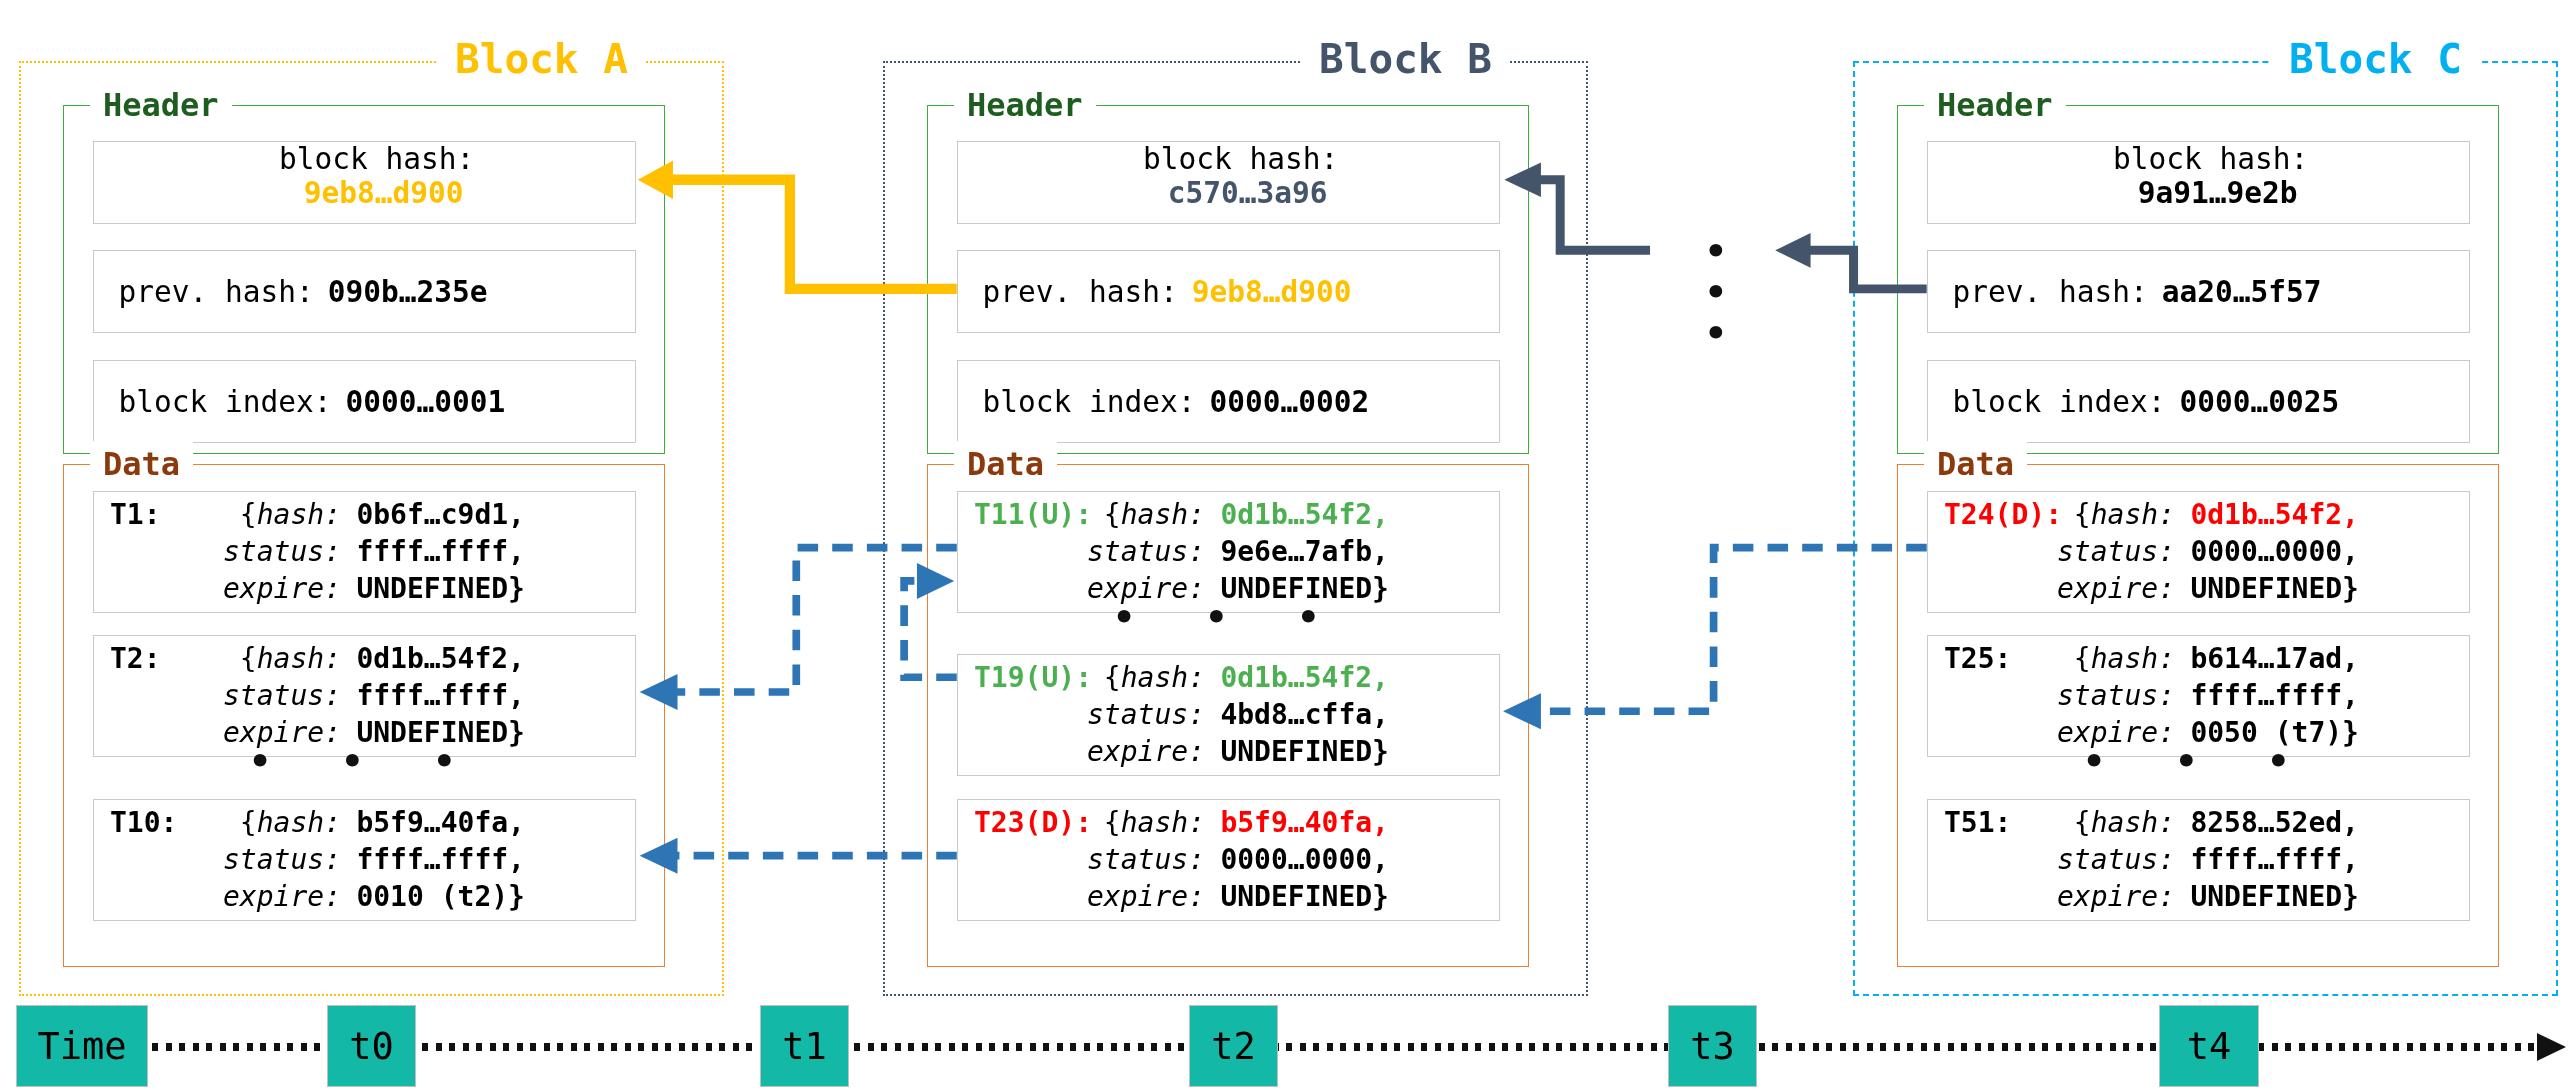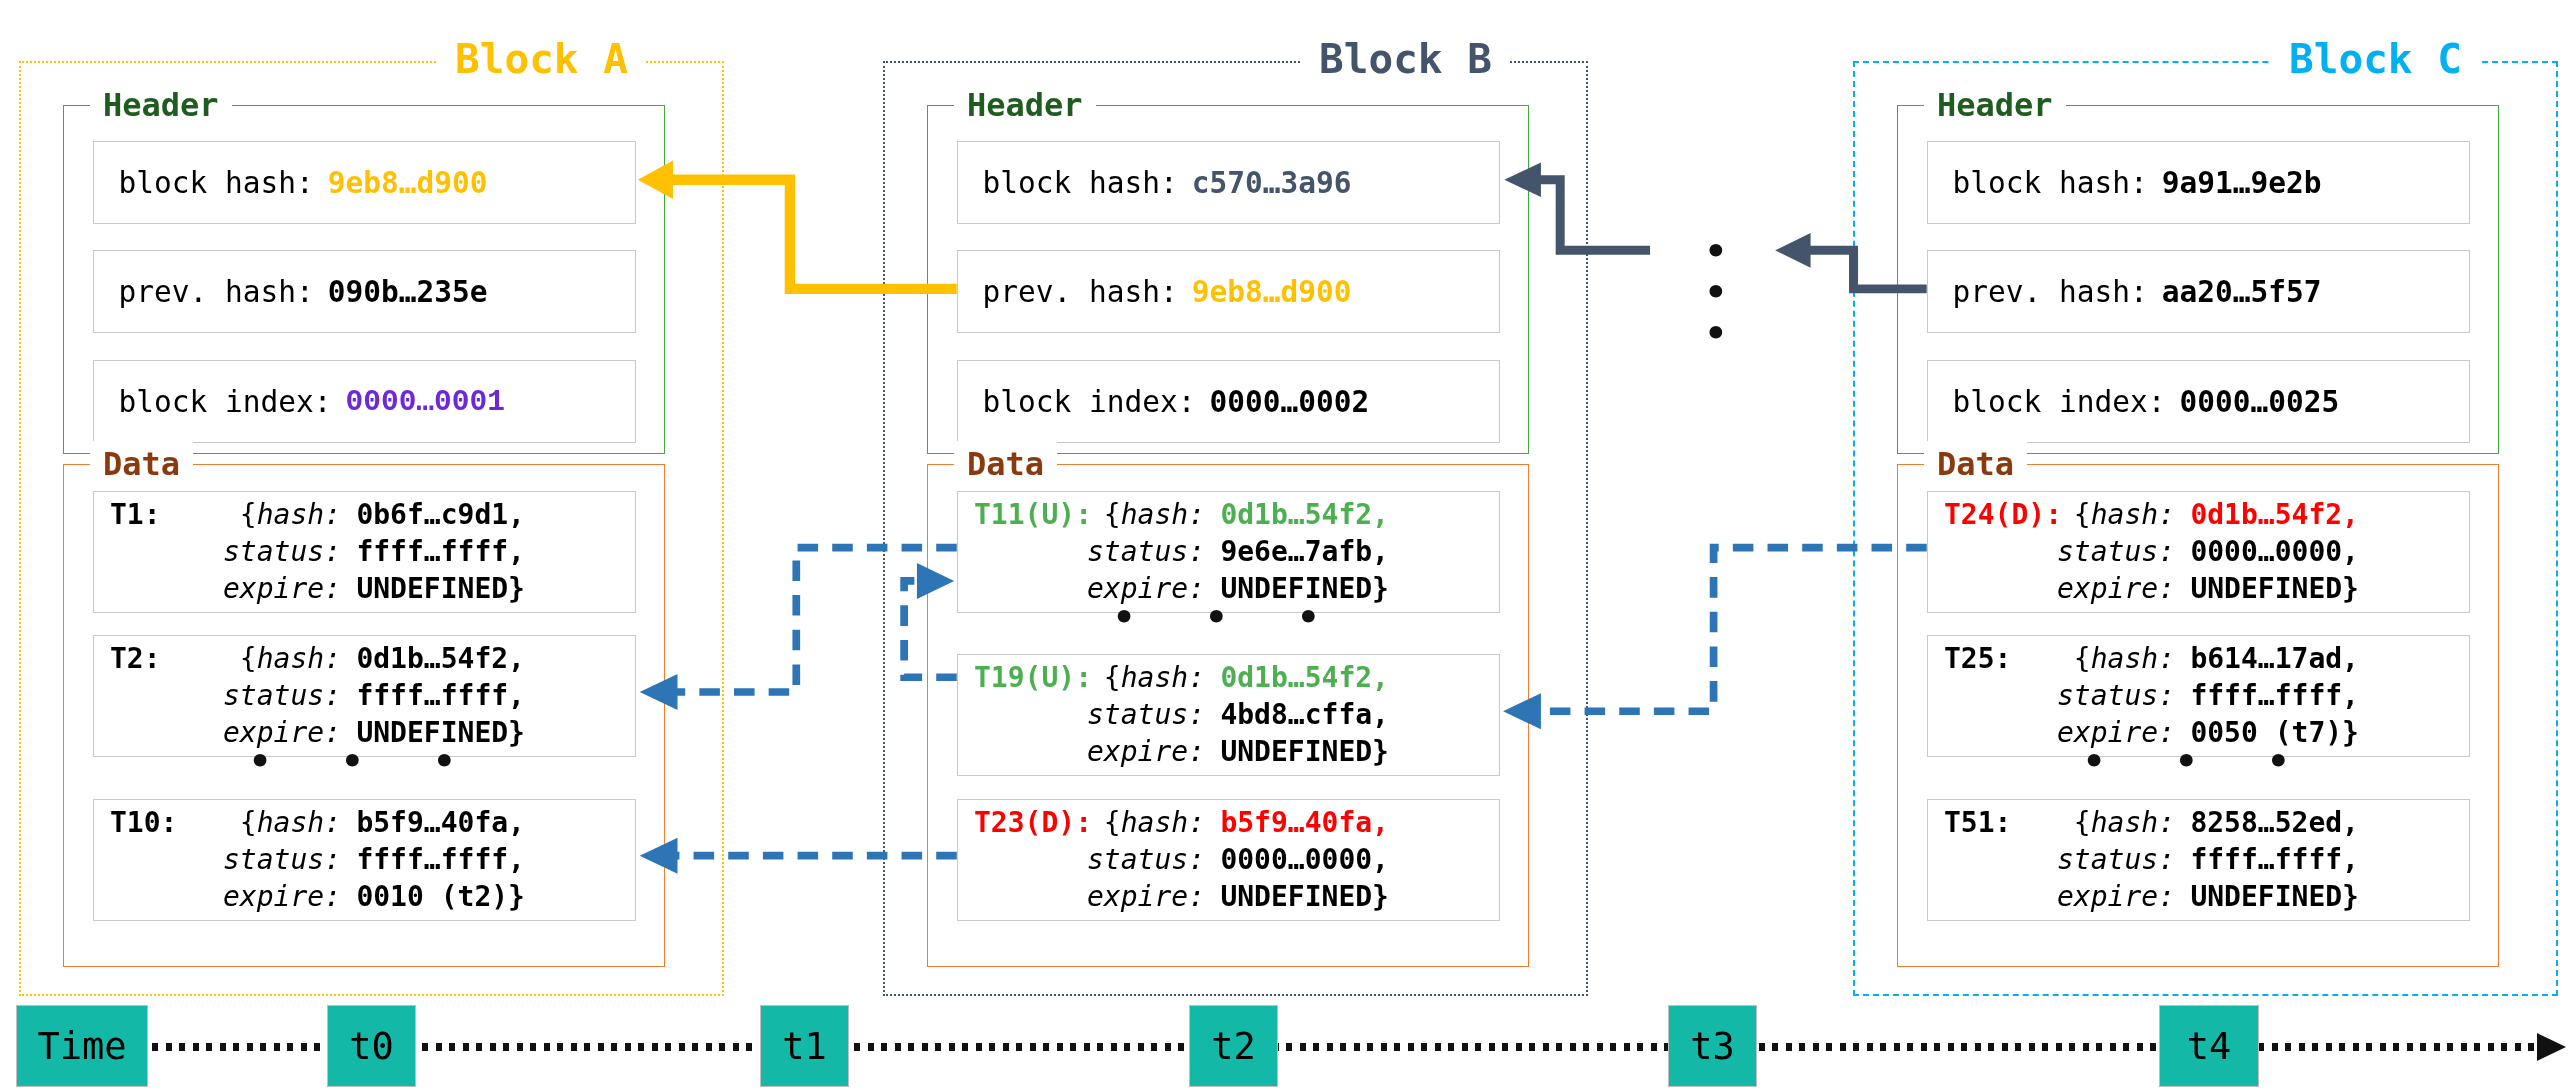--- a/index.html
+++ b/index.html
@@ -28,21 +28,21 @@
     font-size:32px;font-weight:bold;line-height:46px;z-index:2;white-space:nowrap;
   }
   .header-section .section-label{color:var(--header-label);}
   .data-section .section-label{color:var(--data-label);}
   
   .hrow{
     position:absolute;left:29px;width:543px;height:83px;border:1.3px solid var(--box-border);
     background:#fff;display:flex;align-items:center;padding-left:24.4px;box-sizing:border-box;
     font-size:29.5px;white-space:nowrap;
   }
-  .hrow-1{top:35px;} .hrow-2{top:144px;} .hrow-3{top:254px;}
+  .hrow-1{top:35px;flex-direction:column;} .hrow-2{top:144px;} .hrow-3{top:254px;}
   .hrow .val{font-weight:bold;margin-left:14px;}
   
   .tx{
     position:absolute;left:29px;width:543px;height:122px;border:1.3px solid var(--box-border);
     background:#fff;box-sizing:border-box;padding-top:3.9px;font-size:28px;white-space:nowrap;
   }
   .tx-line{display:flex;line-height:37px;}
   .tx-label{width:122px;padding-left:16px;font-weight:bold;box-sizing:border-box;}
   .tx-key{width:125px;display:flex;justify-content:flex-end;}
   .tx-key .k{font-style:italic;}
@@ -92,21 +92,21 @@
     <div class="hrow hrow-1">
       <span>block hash:</span>
       <span class="val" style="color: rgb(255, 192, 0);">9eb8…d900</span>
     </div>
     <div class="hrow hrow-2">
       <span>prev. hash:</span>
       <span class="val" style="color: rgb(0, 0, 0);">090b…235e</span>
     </div>
     <div class="hrow hrow-3">
       <span>block index:</span>
-      <span class="val" style="color: #6d28d9; font-family: Liberation Mono, monospace;">0000…0001</span>
+      <span class="val" style="color: #000000;">0000…0001</span>
     </div>
   </div>
 
   <div class="section data-section">
     <div class="section-label">Data</div>
 
     <div class="tx pos-1">
       <div class="tx-line">
           <span class="tx-label" style="color: rgb(0, 0, 0);">T1:</span>
           <span class="tx-key">

